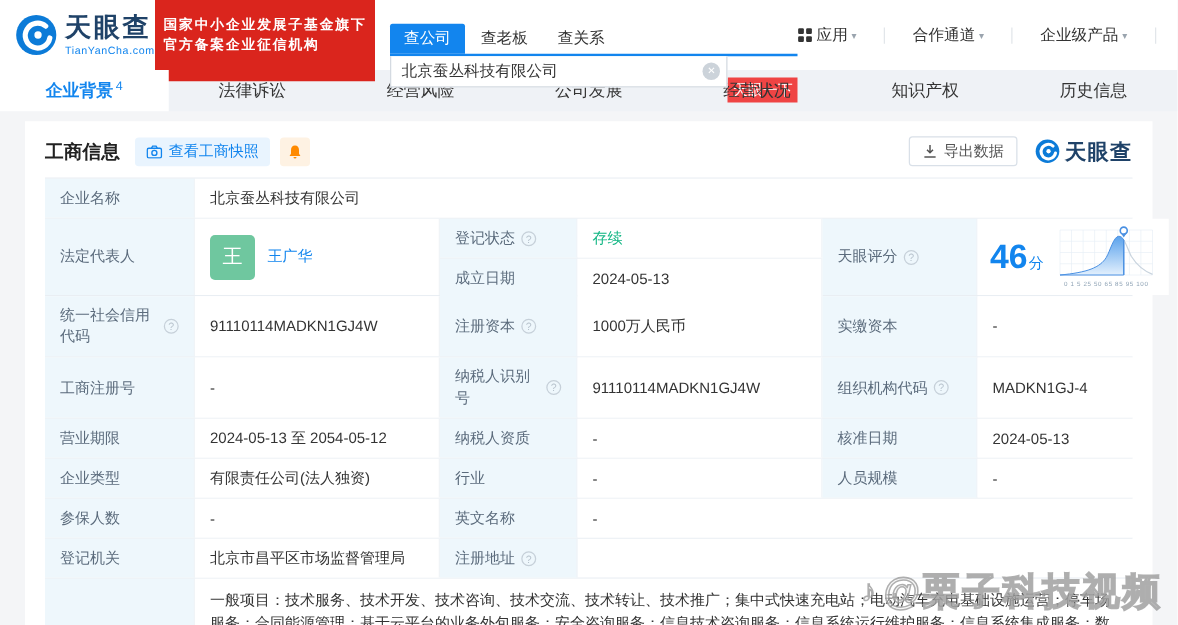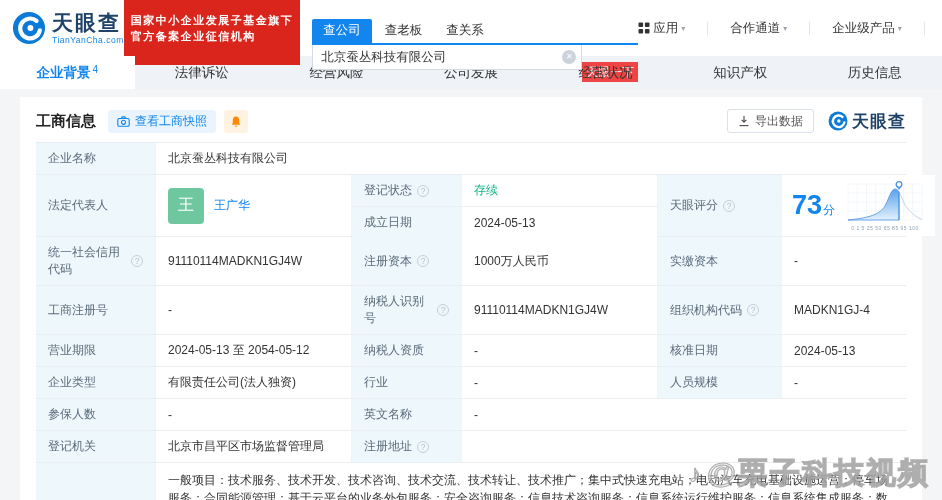--- a/index.html
+++ b/index.html
@@ -259,21 +259,21 @@
               <span>2024-05-13</span>
             </div>
         </div>
       </div>
       <div class="cl w5">
           <span>天眼评分</span>
           <span class="q"></span>
         </div>
       <div class="cv fill score-cell">
         <div class="score-num">
-          <span class="num">73</span>
+          <span class="num">46</span>
             <span class="unit">分</span>
         </div>
         <div class="score-chart">
           <svg width="80" height="46" viewBox="0 0 80 46">
             <g stroke="#e6eef6" stroke-width="0.5">
               <path d="M3,4 L3,40 M12.2,4 L12.2,40 M21.5,4 L21.5,40 M30.7,4 L30.7,40 M40,4 L40,40 M49.2,4 L49.2,40 M58.5,4 L58.5,40 M67.7,4 L67.7,40 M77,4 L77,40"></path>
               <path d="M3,4 L77,4 M3,13 L77,13 M3,22 L77,22 M3,31 L77,31 M3,40 L77,40"></path>
             </g>
             <defs>
               <linearGradient id="scoreGrad" x1="0" y1="0" x2="0" y2="1">

